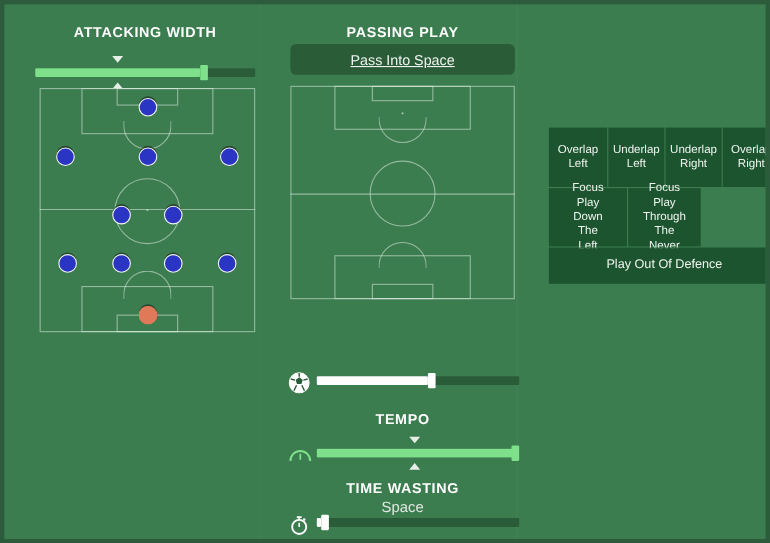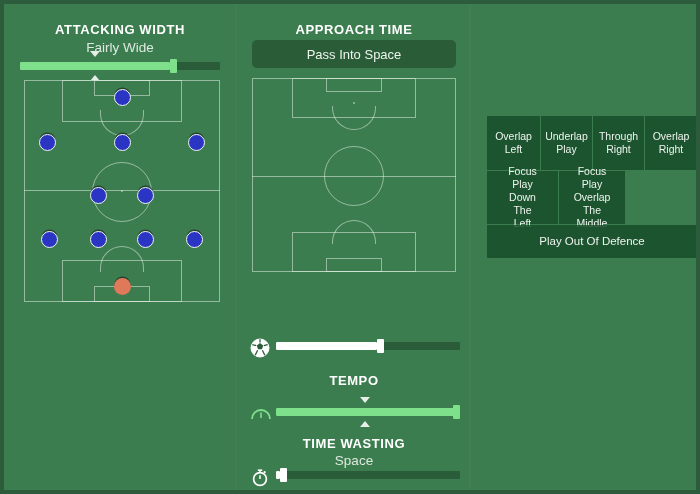--- a/index.html
+++ b/index.html
@@ -13,21 +13,21 @@
   #root {
     position: relative;
     width: 700px; height: 494px;
     background: #3b7d4f;
     box-sizing: border-box;
     border: 4px solid #2c5c3b;
     overflow: hidden;
   }
 
   
-  .col { position: absolute; top: 0; height: 389px; }
+  .col { position: absolute; top: 0; height: 389px; margin-left: 12px; }
   .col-left   { left: 0;   width: 232px; }
   .col-mid    { left: 234px; width: 232px; }
   .col-right  { left: 468px; width: 224px; }
   .divider {
     position: absolute; top: 0; width: 2px; height: 486px;
     background: #417f53;
   }
 
   
   .sec-title {
@@ -50,20 +50,21 @@
     box-sizing: border-box;
     border-radius: 5px;
     background: #2a5c38;
     color: #eef4ee;
     font-size: 13px;
     display: flex;
     align-items: center;
     justify-content: center;
     position: relative;
     white-space: nowrap;
+    text-decoration: underline;
   }
 
   
   .slider { position: absolute; }
   .track {
     position: absolute; left: 0; top: 0;
     height: 8px; border-radius: 1px;
     background: #2b5c3a;
   }
   .fill {
@@ -128,21 +129,20 @@
 <body>
 
 <div id="root">
 
   <div class="divider" style="left:231px"></div>
   <div class="divider" style="left:465px"></div>
 
   <div class="col col-left">
 
     <div class="sec-title" style="position:absolute;left:0;top:18px;width:232px">ATTACKING WIDTH</div>
-    <div class="sec-value" style="position:absolute;left:0;top:36px;width:232px">Fairly Wide</div>
 
     <div class="slider" style="left:16px;top:58px;width:200px;height:14px">
       <div class="track" style="width:200px"></div>
       <div class="fill green" id="aw-fill" style="width: 150px;"></div>
       <div class="handle green" id="aw-handle" style="left: 150px;"></div>
       <div class="mark-up" id="aw-mu" style="left: 70px;"></div>
       <div class="mark-dn" id="aw-md" style="left: 70px;"></div>
     </div>
 
     <div class="pitch" id="left-pitch" style="left:20px;top:76px;width:196px;height:222px">
@@ -167,44 +167,44 @@
         <div class="player" style="left: 16.98px; top: 151.34px;"></div>
         <div class="player" style="left: 65.98px; top: 151.34px;"></div>
         <div class="player" style="left: 113.02px; top: 151.34px;"></div>
         <div class="player" style="left: 162.02px; top: 151.34px;"></div>
         <div class="player gk" style="left: 89.5px; top: 197.96px;"></div>
       </div>
   </div>
 
   <div class="col col-mid">
 
-    <div class="sec-title" style="position:absolute;left:0;top:18px;width:232px">APPROACH TIME</div>
+    <div class="sec-title" style="position:absolute;left:0;top:18px;width:232px">PASSING PLAY</div>
 
     <div class="pill" style="position:absolute;left:14px;top:36px;width:204px;height:28px">Pass Into Space</div>
 
     <div class="pitch" id="mid-pitch" style="left:14px;top:74px;width:204px;height:194px">
       <div class="pline" style="left:0;top:0;width:204px;height:194px"></div>
       <div class="pline" style="left:40px;top:0;width:124px;height:40px"></div>
       <div class="pline" style="left:74px;top:0;width:56px;height:14px"></div>
       <div class="parc" style="left:80px;top:28px;width:44px;height:24px;border-radius:0 0 44px 44px;border-top:none"></div>
       <div class="pdot" style="left:101px;top:24px"></div>
       <div class="parc" style="left:72px;top:68px;width:60px;height:60px;border-radius:50%"></div>
       <div class="pline" style="left:0;top:98px;width:204px;height:0;border-width:1px 0 0 0"></div>
       <div class="pline" style="left:40px;top:154px;width:124px;height:40px"></div>
       <div class="pline" style="left:74px;top:180px;width:56px;height:14px"></div>
       <div class="parc" style="left:80px;top:142px;width:44px;height:24px;border-radius:44px 44px 0 0;border-bottom:none"></div>
     </div>
 
     <div class="tile" style="left:249px;top:112px;width:53px;height:54px">Overlap Left</div>
-    <div class="tile" style="left:303px;top:112px;width:51px;height:54px">Underlap Play</div>
-    <div class="tile" style="left:355px;top:112px;width:51px;height:54px">Through Right</div>
+    <div class="tile" style="left:303px;top:112px;width:51px;height:54px">Underlap Left</div>
+    <div class="tile" style="left:355px;top:112px;width:51px;height:54px">Underlap Right</div>
     <div class="tile" style="left:249px;top:167px;width:71px;height:53px">Focus Play Down The Left</div>
 
     <div class="tile" style="left:407px;top:112px;width:52px;height:54px">Overlap Right</div>
-    <div class="tile" style="left:321px;top:167px;width:66px;height:53px">Focus Play Overlap The Middle</div>
+    <div class="tile" style="left:321px;top:167px;width:66px;height:53px">Focus Play Through The Never</div>
 
     <div class="tile wide" style="left:249px;top:221px;width:210px;height:33px">Play Out Of Defence</div>
 
     <div style="position:absolute;left:12px;top:334px;width:20px;height:20px">
       <svg width="20" height="20" viewBox="0 0 20 20">
         <circle cx="10" cy="10" r="9" fill="#ffffff" stroke="#ffffff" stroke-width="1"></circle>
         <polygon points="10,5 13.2,7.4 12,11.2 8,11.2 6.8,7.4" fill="#2a5c38"></polygon>
         <path d="M10 1.2 L10 4.4 M2.3 6.6 L6.2 7.6 M17.7 6.6 L13.8 7.6 M5.2 17.2 L7.6 12.2 M14.8 17.2 L12.4 12.2" stroke="#2a5c38" stroke-width="1.3" fill="none"></path>
       </svg>
     </div>

